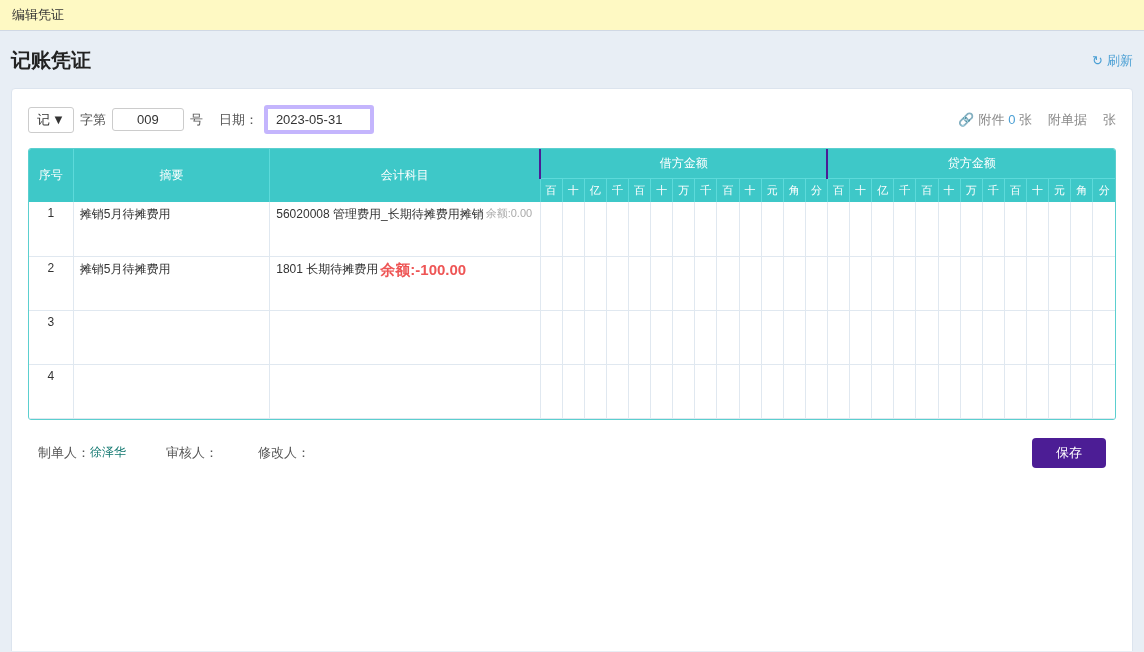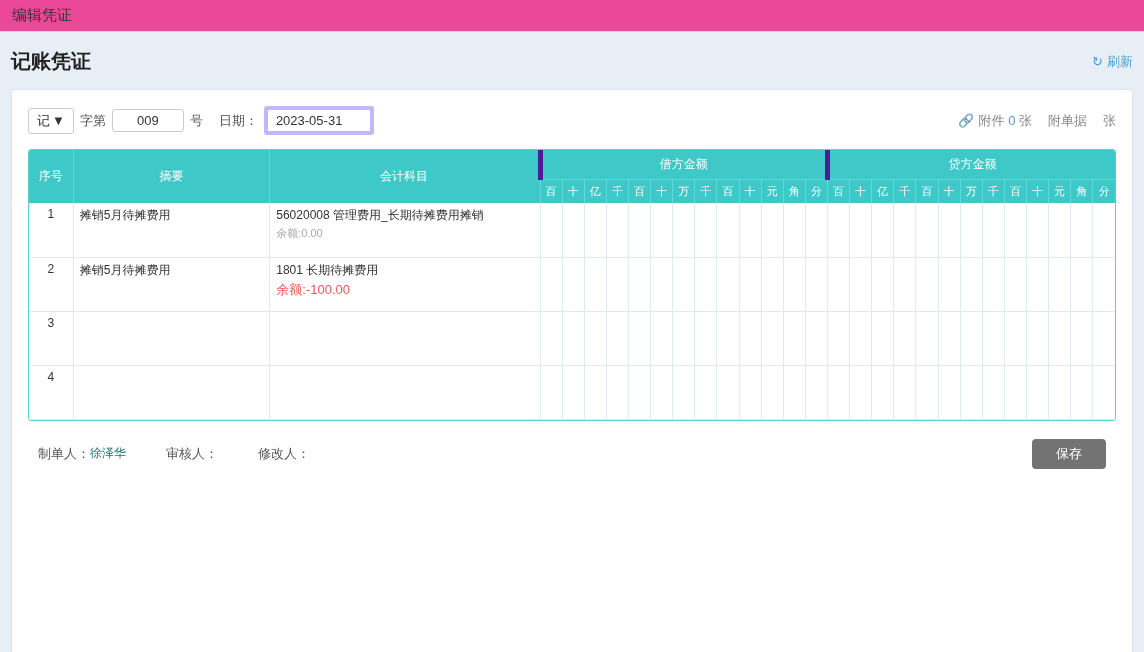--- a/index.html
+++ b/index.html
@@ -5,24 +5,24 @@
     * { box-sizing: border-box; margin: 0; padding: 0; }
     body {
       font-family: 'Microsoft YaHei', Arial, sans-serif;
       font-size: 13px;
       background: #e8eef5;
       width: 1144px;
       height: 652px;
       overflow: hidden;
     }
     .title-bar {
-      background: #ec4899;
+      background: #fef9c3;
       border-bottom: 1px solid #d0d8e4;
       padding: 6px 12px;
-      font-size: 15px;
+      font-size: 13px;
       color: #333;
     }
     .main-container {
       padding: 16px 11px;
       height: calc(652px - 32px);
       overflow: hidden;
     }
     .page-header {
       display: flex;
       justify-content: space-between;
@@ -164,21 +164,22 @@
       color: #333;
       font-weight: 500;
       text-align: center;
     }
     .balance-text {
       color: #aaa;
       font-size: 11px;
     }
     .balance-negative {
       color: #e55;
-      font-size: 13px;
+      font-size: 15px;
+      font-weight: bold;
     }
     .total-row {
       display: flex;
       align-items: center;
       padding: 10px 10px;
       border-top: 1px solid #e0e8f0;
       font-size: 13px;
       gap: 8px;
     }
     .total-label {
@@ -199,36 +200,36 @@
     }
     .footer-field {
       display: flex;
       align-items: center;
     }
     .footer-value {
       color: #0f766e;
     }
     .save-btn {
       margin-left: auto;
-      background: #737373;
+      background: #4c1d95;
       color: #fff;
       border: none;
       border-radius: 4px;
       padding: 6px 24px;
       font-size: 13px;
       cursor: pointer;
     }
     .col-group-header {
-      border-left: 5px solid #4c1d95;
+      border-left: 2px solid #4c1d95;
     }
     .debit-group { }
     .credit-group { }
     .cell-content {
       display: flex;
-      flex-direction: column;
+      flex-direction: row;
       gap: 2px;
     }
   </style>
 </head>
 <body>
 
 <div class="title-bar">
   <span>编辑凭证</span>
 </div>
 

